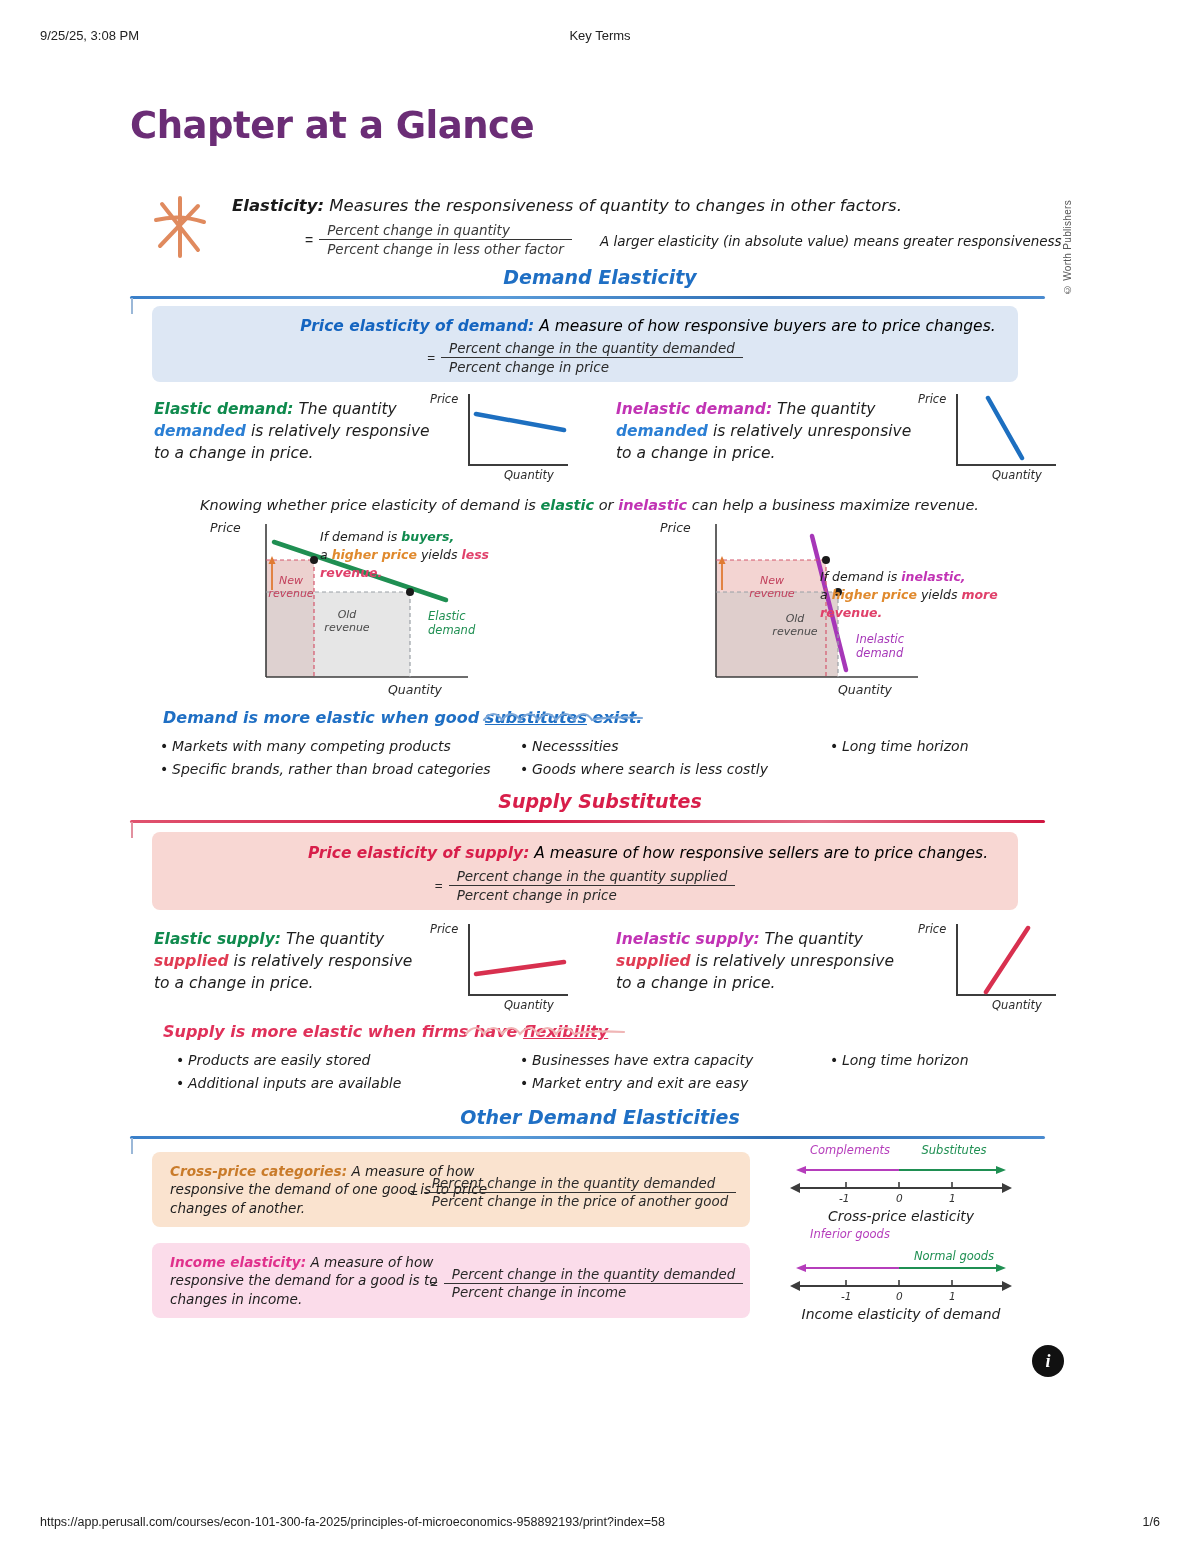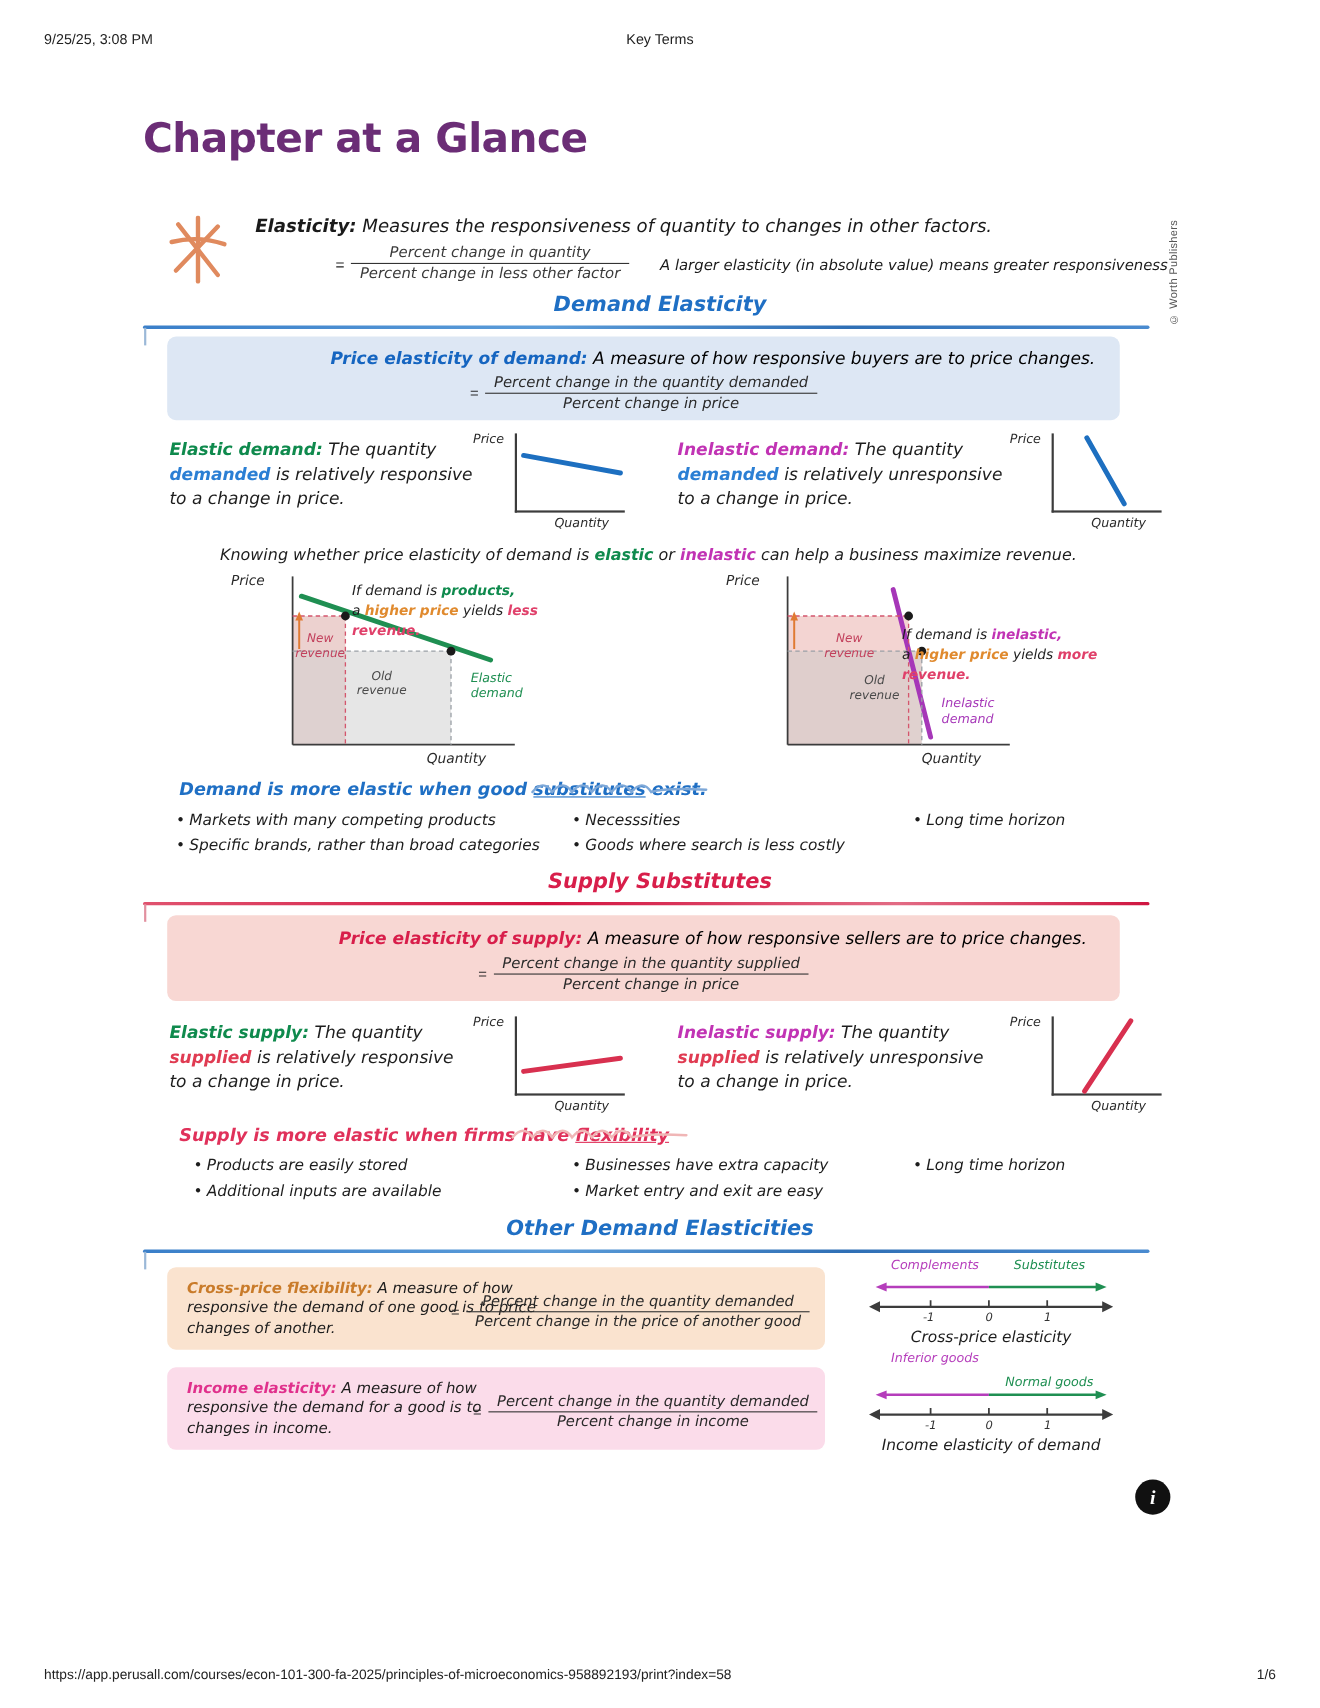--- a/index.html
+++ b/index.html
@@ -46,21 +46,21 @@
 
   
   .star-doodle { position: absolute; left: 152px; top: 196px; width: 56px; height: 62px; }
 
   
   .elasticity-def {
     position: absolute; left: 232px; top: 196px; width: 700px;
     font-size: 16.5px; color: #1a1a1a;
   }
   .elasticity-def b { font-weight: bold; }
-  .frac { display: inline-block; text-align: center; vertical-align: middle; }
+  .frac { display: inline-block; vertical-align: middle; }
   .frac .num { display: block; padding: 0 8px 1px; border-bottom: 1px solid #333; }
   .frac .den { display: block; padding: 1px 8px 0; }
 
   .eq-row { position: absolute; left: 305px; top: 222px; display: flex; align-items: center; gap: 6px; }
   .eq-sign { font-size: 14px; color: #222; }
   .eq-frac { font-size: 13.5px; color: #3a3a3a; }
   .eq-note {
     position: absolute; left: 600px; top: 233px;
     font-size: 13.5px; color: #1a1a1a; white-space: nowrap;
   }
@@ -249,21 +249,21 @@
 
       <line x1="62" y1="70" x2="62" y2="40" stroke="#e07a33" stroke-width="1.8"></line>
       <path d="M62 36 L58.5 44 L65.5 44 Z" fill="#e07a33"></path>
     </svg>
     <div style="position:absolute; left:58px; top:54px; width:46px; text-align:center; font-size:11px; line-height:1.2; color:#c2405c;" class="hand">New revenue</div>
     <div style="position:absolute; left:106px; top:88px; width:62px; text-align:center; font-size:11px; line-height:1.2; color:#4a4a4a;" class="hand">Old revenue</div>
     <div style="position:absolute; left:218px; top:90px; width:62px; font-size:11.5px; line-height:1.2; color:#1f8f52;" class="hand">Elastic demand</div>
     <span class="mc-lbl hand" style="left:178px; top:162px; font-size:12.5px;">Quantity</span>
   </div>
   <div class="rev-note hand" style="left:320px; top:528px; width:230px;">
-    <span>If demand is </span><span class="c-green">products,</span><br>
+    <span>If demand is </span><span class="c-green">buyers,</span><br>
     <span>a </span><span class="c-orange">higher price</span><span> yields </span><span class="c-pink">less revenue.</span>
   </div>
 
   <div class="revchart" style="left:660px; top:520px; width:290px; height:180px;">
     <span class="mc-lbl hand" style="left:0px; top:0px; font-size:12.5px;">Price</span>
     <svg style="position:absolute; left:0; top:0; width:290px; height:180px;" viewBox="0 0 290 180">
       <rect x="56" y="40" width="110" height="117" fill="#f2cfcd" opacity="0.9"></rect>
       <rect x="56" y="72" width="122" height="85" fill="#ddcdcb" opacity="0.92"></rect>
       <line x1="56" y1="4" x2="56" y2="157" stroke="#3c3c3c" stroke-width="1.6"></line>
       <line x1="56" y1="157" x2="258" y2="157" stroke="#3c3c3c" stroke-width="1.6"></line>
@@ -367,21 +367,21 @@
   <div class="blist hand" style="left:830px; top:1052px;">
     <div><span class="bullet">•</span><span>Long time horizon</span></div>
   </div>
 
   <div class="band-label other hand">Other Demand Elasticities</div>
   <div class="band-rule rule-blue2"></div>
   <div class="tick-left" style="left:131px; top:1138px;"></div>
 
   <div class="defbox box-cpe">
     <div class="cpe-text hand">
-      <span class="cpe-title">Cross-price flexibility:</span><span> A measure of how responsive the demand of one good is to price changes of another.</span>
+      <span class="cpe-title">Cross-price categories:</span><span> A measure of how responsive the demand of one good is to price changes of another.</span>
     </div>
     <div class="cpe-eq">
       <span>=</span>
       <span class="frac hand">
         <span class="num">Percent change in the quantity demanded</span>
         <span class="den">Percent change in the price of another good</span>
       </span>
     </div>
   </div>
 

